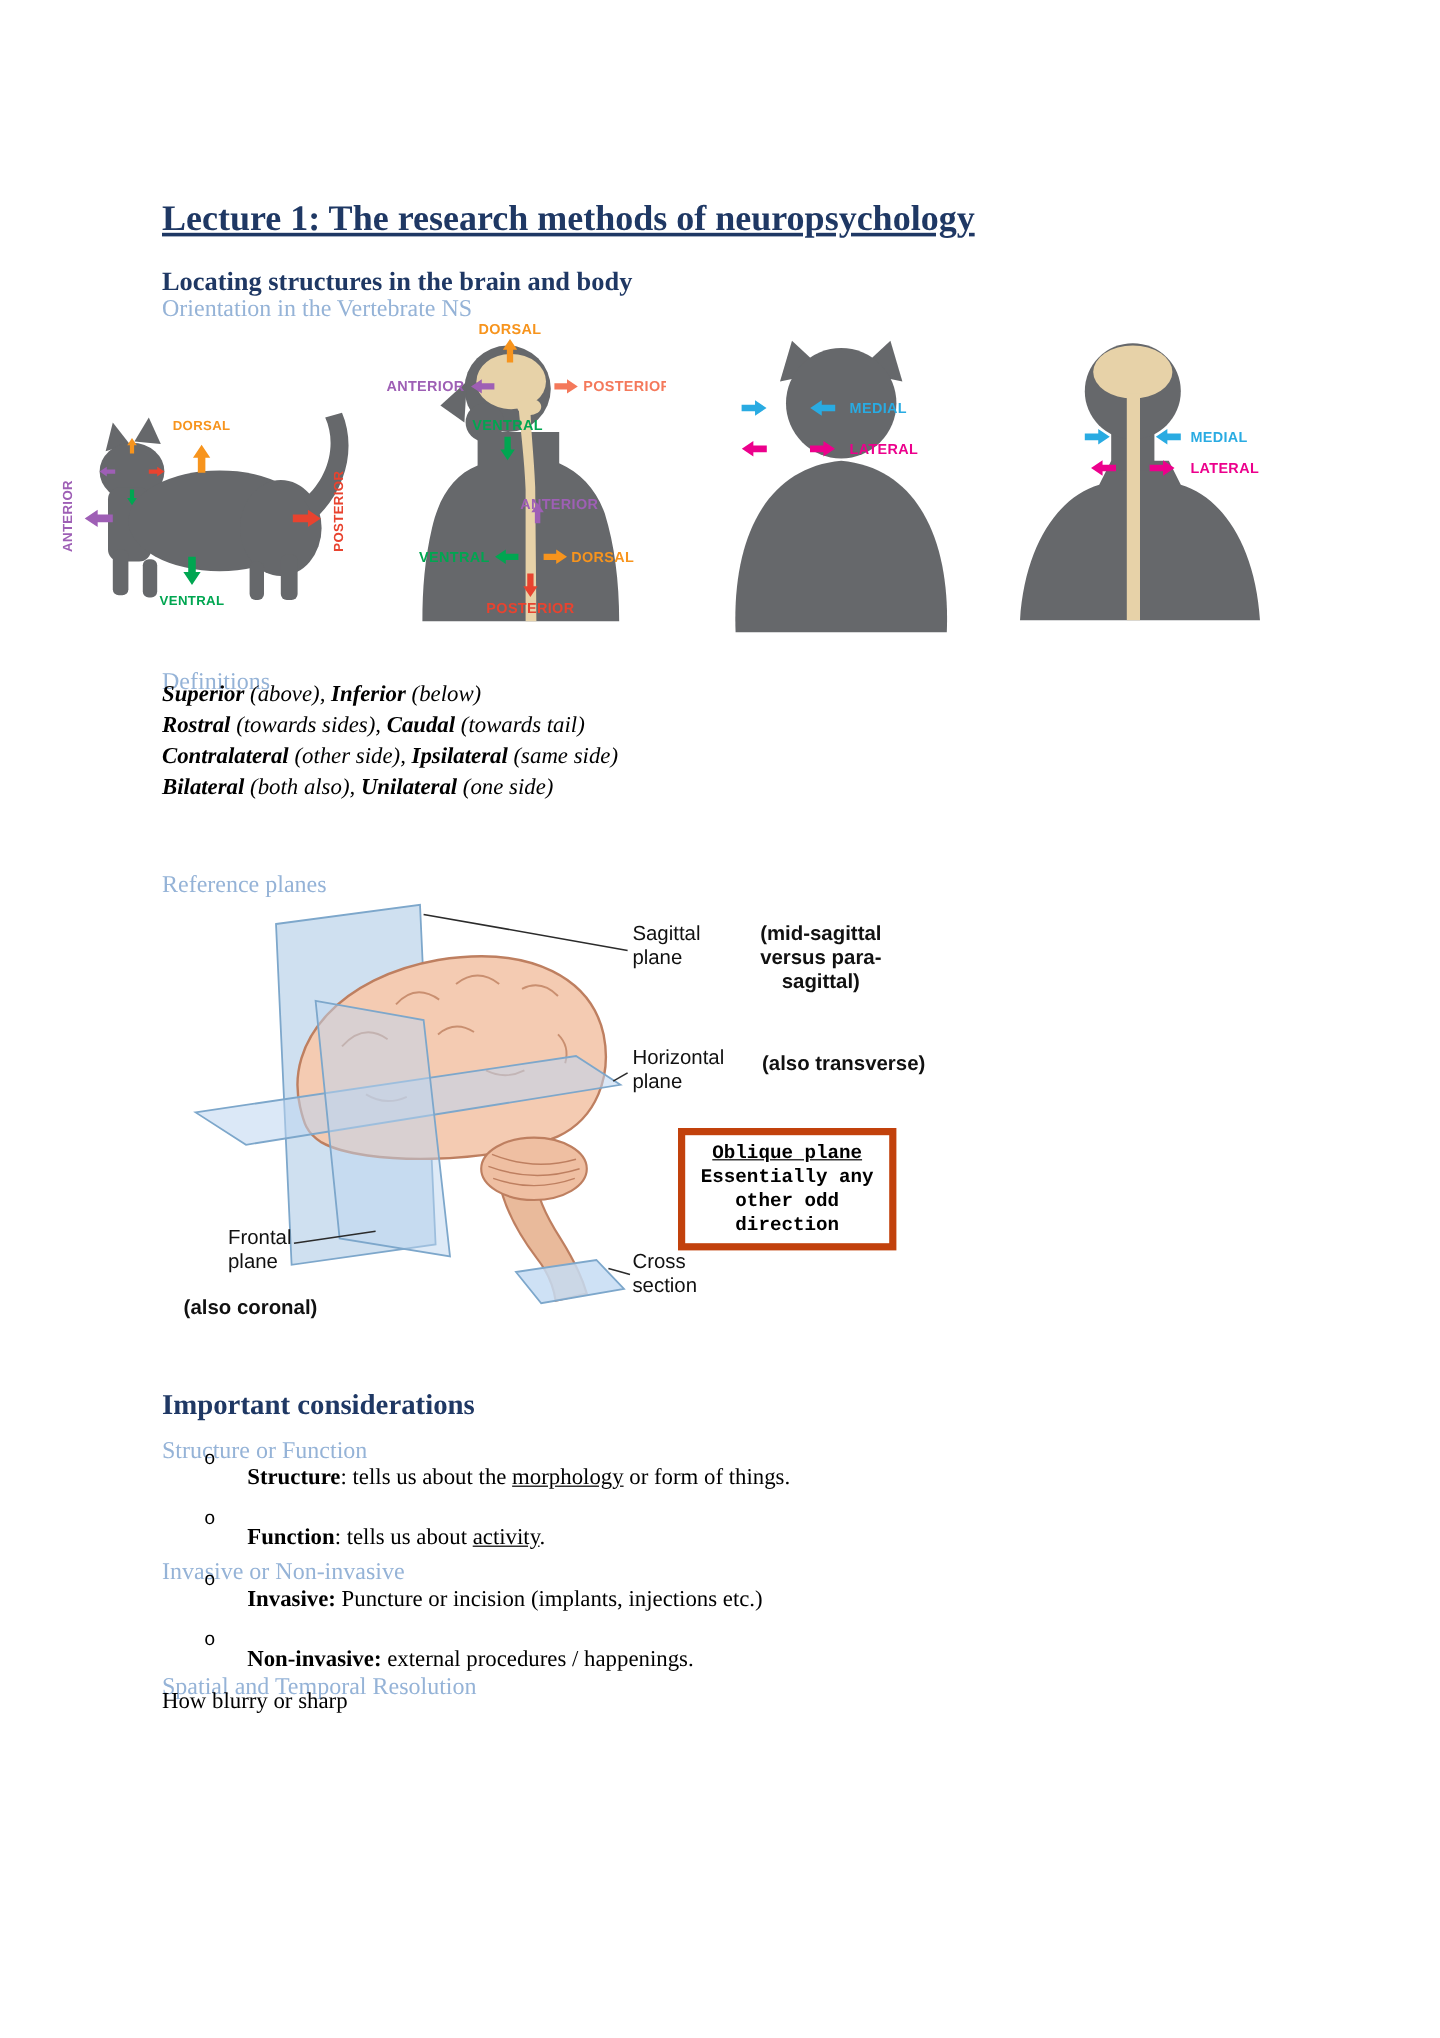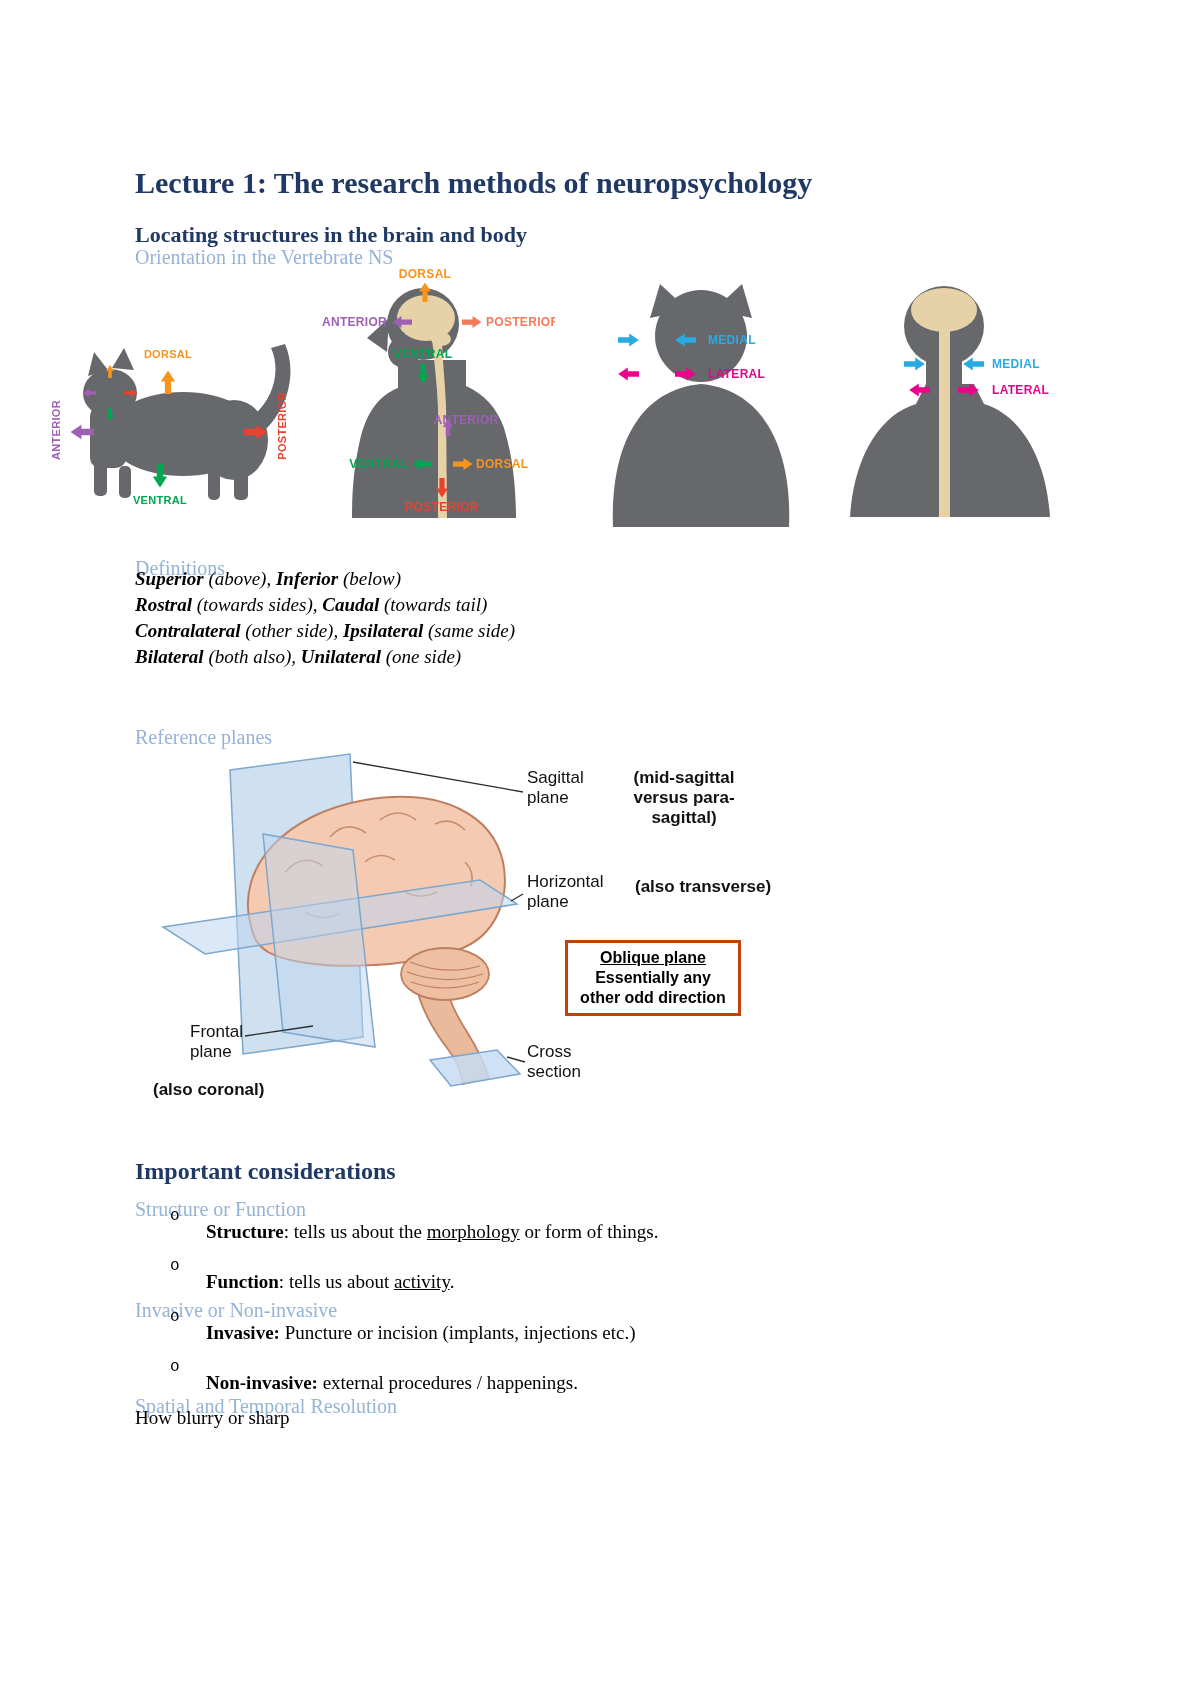--- a/index.html
+++ b/index.html
@@ -1,18 +1,18 @@
 <!DOCTYPE html>
 <html><head>
 <meta charset="utf-8">
 <style>
   html,body{margin:0;padding:0;background:#fff;}
   .page{position:relative;width:1200px;height:1698px;background:#fff;font-family:"Liberation Serif",serif;color:#000;overflow:hidden;}
   .abs{position:absolute;}
-  .title{left:135px;top:146px;font-size:30px;color:#1F3864;}
+  .title{left:135px;top:146px;font-size:30px;color:#1F3864;text-decoration:underline;}
   .subtitle{left:135px;top:204px;font-size:22px;font-weight:700;color:#1F3864;}
   .hlight{font-size:20px;color:#95B3D7;font-weight:400;}
   .sect-orient{left:135px;top:226px;}
   .defs-head{left:135px;top:537px;}
   .def-lines{left:135px;top:566px;font-size:19px;line-height:26px;font-style:italic;}
   .def-line{white-space:pre-wrap;}
   .rp-head{left:135px;top:706px;}
   .planes-fig{left:135px;top:742px;width:790px;height:380px;}
   .planes-svg{position:absolute;left:0;top:0;}
   .imp-head{left:135px;top:1138px;font-size:24px;font-weight:700;color:#1F3864;}
@@ -23,21 +23,21 @@
   .bullets{left:170px;font-size:19px;line-height:26px;}
   .b1{top:1203px;} .b2{top:1304px;}
   .bullet{display:flex;margin-bottom:8px;}
   .bullet .m{font-family:"Liberation Mono",monospace;font-size:16px;width:36px;flex:none;}
   .bt{white-space:pre-wrap;margin-top:16px;}
   .dl{font-family:"Liberation Sans",sans-serif;font-weight:700;font-size:11px;letter-spacing:.3px;}
   .dl2{font-family:"Liberation Sans",sans-serif;font-weight:700;font-size:12px;letter-spacing:.3px;}
   .plabel{position:absolute;font-family:"Liberation Sans",sans-serif;font-size:17px;line-height:1.18;color:#111;}
   .pnote{font-weight:700;}
   .ctr{text-align:center;}
-  .oblique{position:absolute;left:430px;top:198px;width:158px;border:3px solid #c2410c;background:#fff;text-align:center;padding:5px 6px;font-family:Liberation Sans, sans-serif;font-size:16px;line-height:1.25;color:#000;}
+  .oblique{position:absolute;left:430px;top:198px;width:158px;border:6px solid #c2410c;background:#fff;text-align:center;padding:5px 6px;font-family:Liberation Mono, monospace;font-size:16px;line-height:1.25;color:#000;}
   .oblique .ot{font-weight:700;text-decoration:underline;display:block;}
   .oblique .ob{font-weight:700;display:block;}
   .fig-cat-side{left:48px;top:318px;}
   .fig-human-side{left:320px;top:268px;}
   .fig-cat-front{left:598px;top:272px;}
   .fig-human-back{left:838px;top:272px;}
 </style>
 </head>
 <body>
 

